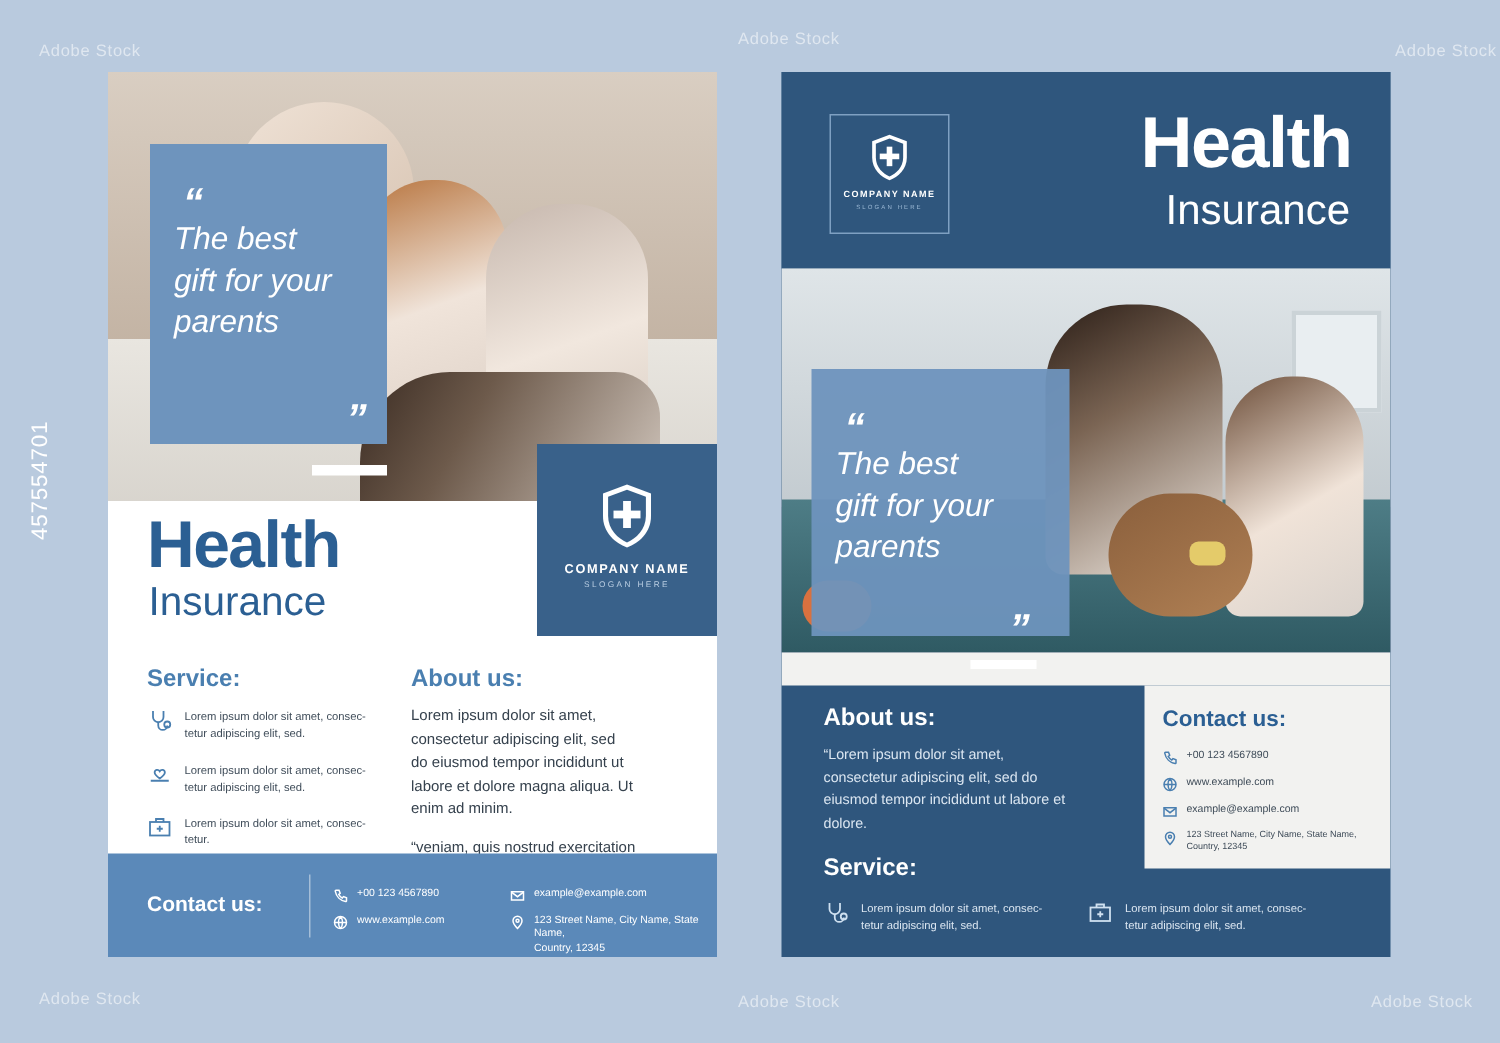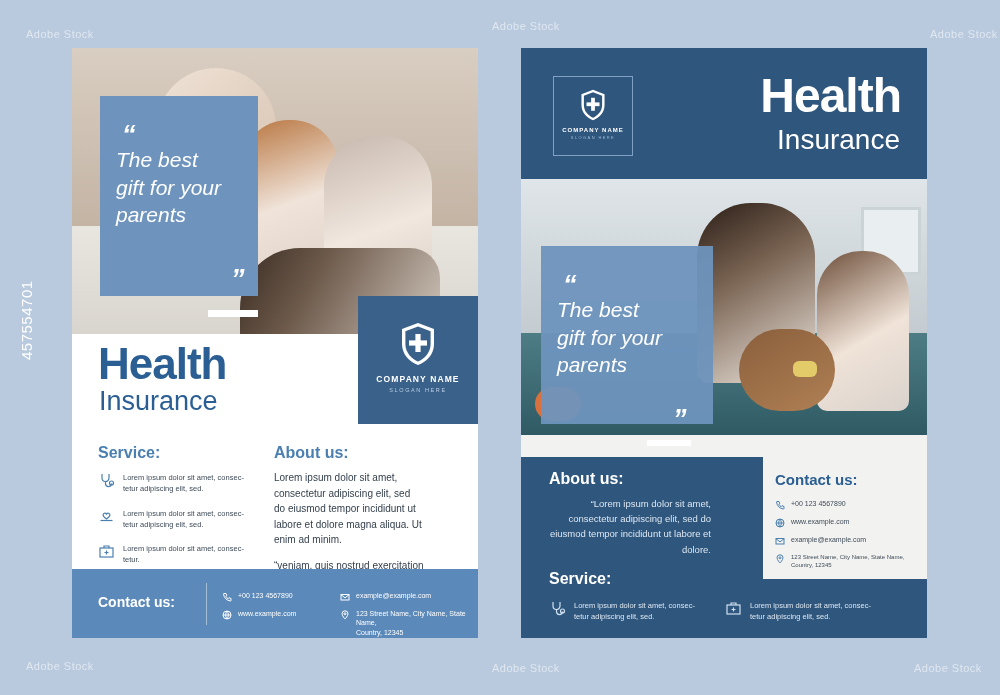--- a/index.html
+++ b/index.html
@@ -173,21 +173,21 @@
   .r-quote-text{
     position:absolute;left:36px;top:248px;width:180px;color:#ffffff;font-size:21px;line-height:1.32;font-style:italic;
   }
   .r-qmark{position:absolute;color:#ffffff;font-size:27px;font-weight:700;font-style:italic;}
   .r-qmark.open{left:42px;top:222px;}
   .r-qmark.close{left:152px;top:356px;}
   .r-underline{position:absolute;left:126px;top:392px;width:44px;height:6px;background:#ffffff;}
   .r-whiteband{position:absolute;left:0;top:387px;width:406px;height:22px;background:#f2f2f0;}
   .r-about-head{position:absolute;left:28px;top:422px;color:#ffffff;font-size:16px;font-weight:700;}
   .r-about-body{position:absolute;left:28px;top:448px;width:162px;}
-  .r-about-body p{margin:0;color:#dbe6f1;font-size:9.5px;line-height:1.6;text-align:right;}
+  .r-about-body p{margin:0;color:#dbe6f1;font-size:9.5px;line-height:1.6;}
   .r-serv-head{position:absolute;left:28px;top:522px;color:#ffffff;font-size:16px;font-weight:700;}
   .r-serv-grid{position:absolute;left:28px;top:552px;width:350px;display:flex;flex-wrap:wrap;gap:14px 22px;}
   .r-serv-item{display:flex;gap:8px;width:154px;}
   .r-serv-item .serv-ico{color:#cfe0f0;}
   .r-serv-item .serv-txt{color:#dbe6f1;font-size:7.5px;}
   .r-contact-card{
     position:absolute;right:0;top:409px;width:164px;height:122px;background:#f2f2f0;
   }
   .r-contact-head{position:absolute;left:12px;top:14px;color:#2b5f93;font-size:15px;font-weight:700;}
   .r-contact-list{position:absolute;left:12px;top:42px;width:144px;}

